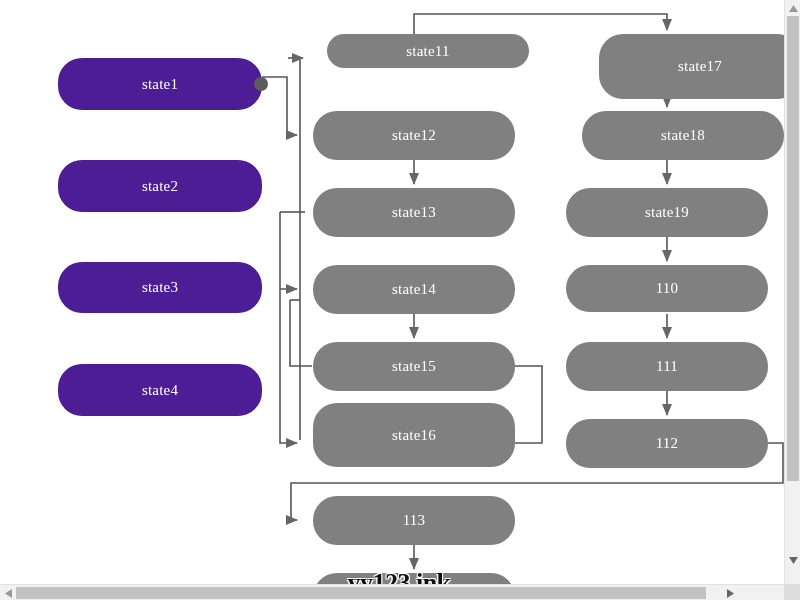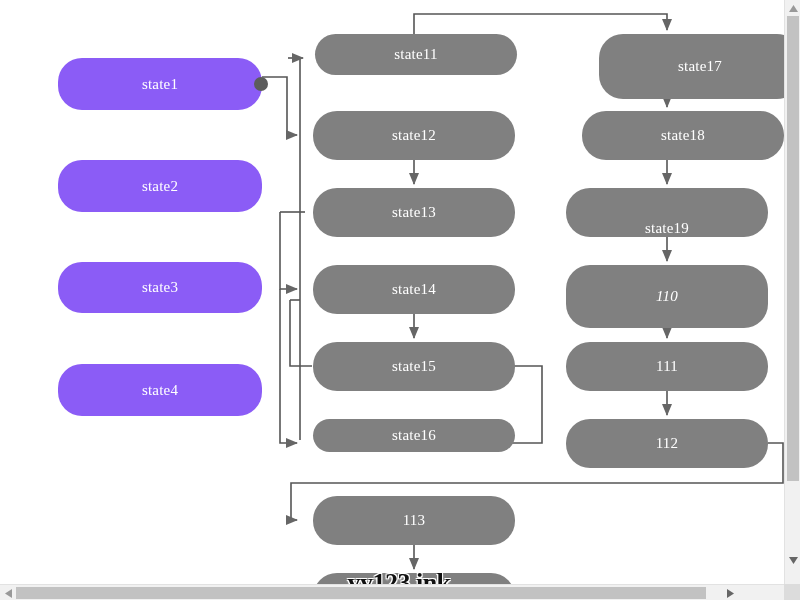--- a/index.html
+++ b/index.html
@@ -29,21 +29,21 @@
     display: flex;
     align-items: center;
     justify-content: center;
     border-radius: 24px;
     color: #ffffff;
     font-size: 15px;
     letter-spacing: 0.2px;
     box-sizing: border-box;
     user-select: none;
   }
-  .node.teal { background: #8b5cf6; }
+  .node.teal { background: #4c1d95; }
   .node.gray { background: #808080; }
 
   .edge-svg {
     position: absolute;
     left: 0;
     top: 0;
     width: 784px;
     height: 584px;
     pointer-events: none;
   }
@@ -182,55 +182,55 @@
     </div>
     <div class="node teal" style="left:58px; top:262px; width:204px; height:51px;">
       <span>state3</span>
     </div>
     <div class="node teal" style="left:58px; top:364px; width:204px; height:52px;">
       <span>state4</span>
     </div>
 
     <div class="port-dot" style="left:254px; top:77px;"></div>
 
-    <div class="node gray" style="left:315px; top:34px; width:202px; height:41px;">
+    <div class="node gray" style="left:327px; top:34px; width:202px; height:34px;">
       <span>state11</span>
     </div>
     <div class="node gray" style="left:313px; top:111px; width:202px; height:49px;">
       <span>state12</span>
     </div>
     <div class="node gray" style="left:313px; top:188px; width:202px; height:49px;">
       <span>state13</span>
     </div>
     <div class="node gray" style="left:313px; top:265px; width:202px; height:49px;text-align:center;">
       <span>state14</span>
     </div>
     <div class="node gray" style="left:313px; top:342px; width:202px; height:49px;">
       <span>state15</span>
     </div>
-    <div class="node gray" style="left:313px; top:419px; width:202px; height:33px;">
+    <div class="node gray" style="left:313px; top:403px; width:202px; height:64px;">
       <span>state16</span>
     </div>
     <div class="node gray" style="left:313px; top:496px; width:202px; height:49px;">
       <span>113</span>
     </div>
     <div class="node gray" style="left:313px; top:573px; width:202px; height:49px;">
       <span></span>
     </div>
 
     <div class="node gray" style="left:599px; top:34px; width:202px; height:65px;">
       <span>state17</span>
     </div>
     <div class="node gray" style="left:582px; top:111px; width:202px; height:49px;">
       <span>state18</span>
     </div>
-    <div class="node gray" style="left:566px; top:188px; width:202px; height:49px;align-items:flex-end;">
+    <div class="node gray" style="left:566px; top:188px; width:202px; height:49px;">
       <span>state19</span>
     </div>
-    <div class="node gray" style="left:566px; top:265px; width:202px; height:63px;font-style:italic;">
+    <div class="node gray" style="left:566px; top:265px; width:202px; height:47px;">
       <span>110</span>
     </div>
     <div class="node gray" style="left:566px; top:342px; width:202px; height:49px;">
       <span>111</span>
     </div>
     <div class="node gray" style="left:566px; top:419px; width:202px; height:49px;">
       <span>112</span>
     </div>
 
     <div class="watermark" style="left:399px; top:568px; transform:translateX(-50%);">yy123.ink</div>

